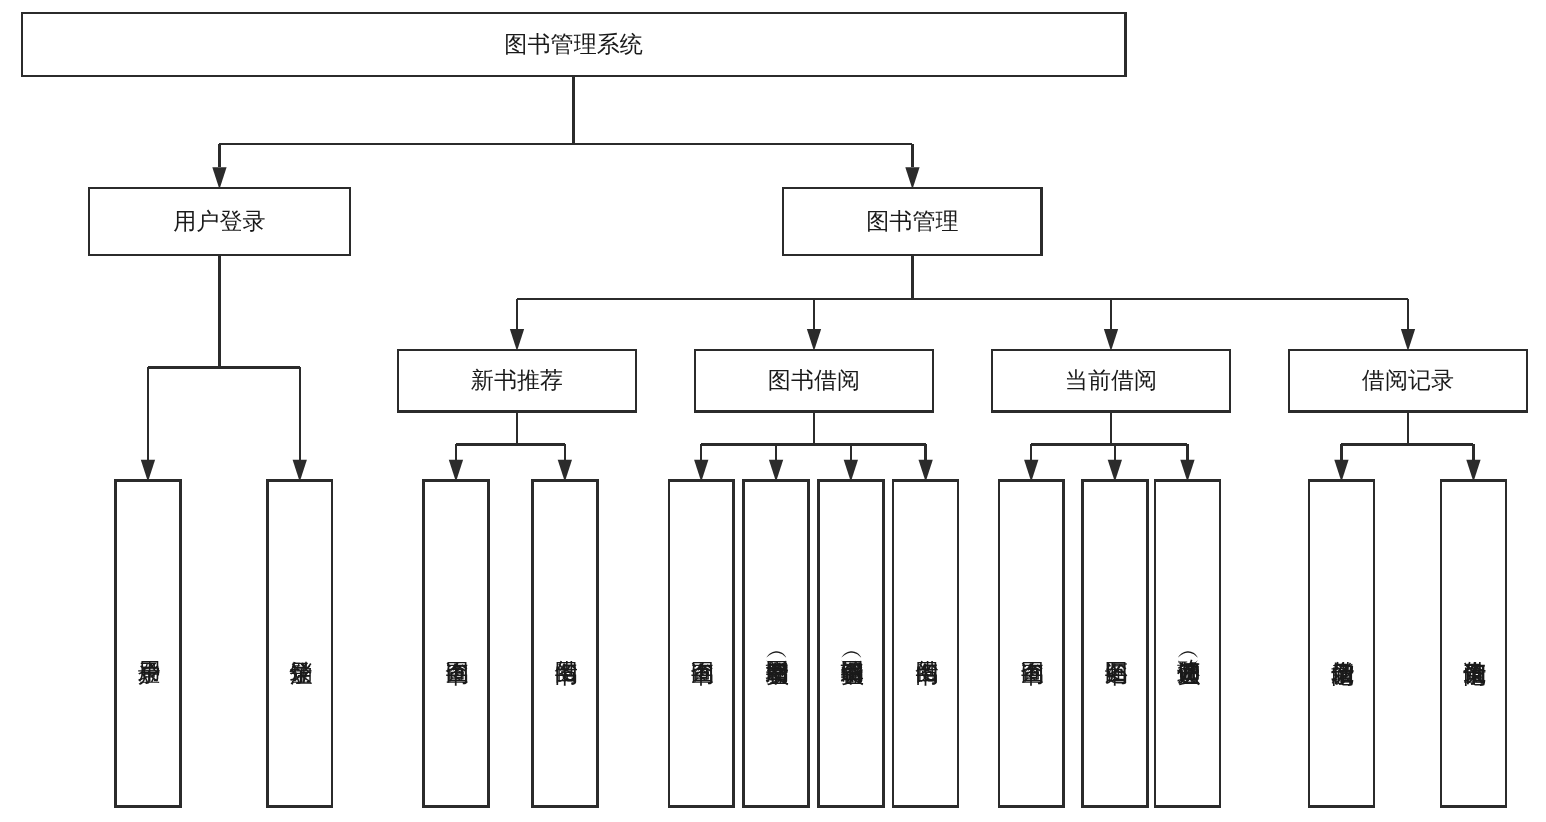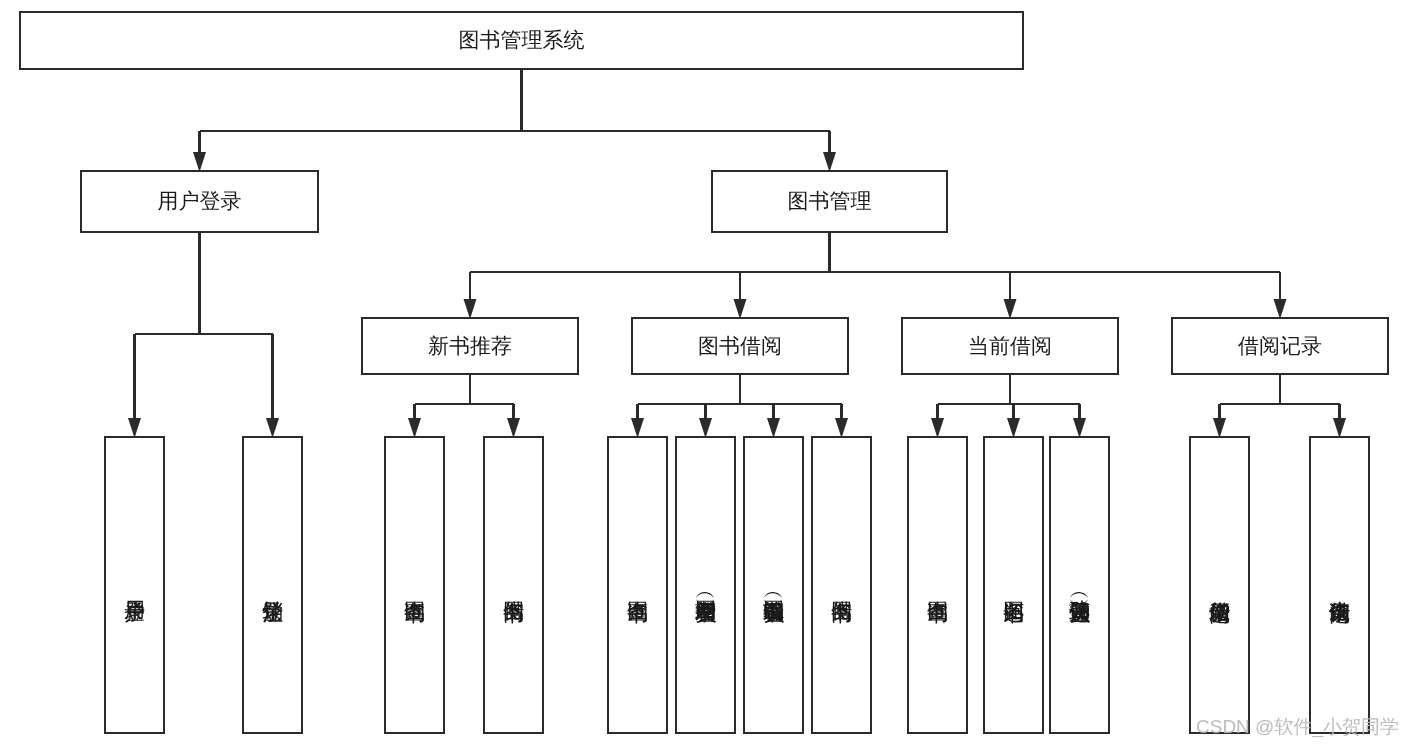--- a/index.html
+++ b/index.html
@@ -188,14 +188,13 @@
       <div class="label-vertical" style="left: 608px; top: 437px; width: 59px; height: 296px;">查询图书</div>
       <div class="label-vertical" style="left: 676px; top: 437px; width: 59px; height: 296px;">新增图书（管理员）</div>
       <div class="label-vertical" style="left: 744px; top: 437px; width: 59px; height: 296px;">编辑图书（管理员）</div>
       <div class="label-vertical" style="left: 812px; top: 437px; width: 59px; height: 296px;">借阅图书</div>
       <div class="label-vertical" style="left: 908px; top: 437px; width: 59px; height: 296px;">查询图书</div>
       <div class="label-vertical" style="left: 984px; top: 437px; width: 59px; height: 296px;">归还图书</div>
       <div class="label-vertical" style="left: 1050px; top: 437px; width: 59px; height: 296px;">确认归还（管理员）</div>
       <div class="label-vertical" style="left: 1190px; top: 437px; width: 59px; height: 296px;">新增借阅记录</div>
       <div class="label-vertical" style="left: 1310px; top: 437px; width: 59px; height: 296px;">查询借阅记录</div>
     </div>
-  <div class="watermark" style="left: 1196px; top: 714px;">CSDN @软件_小贺同学</div>
 </div>
 
 </body></html>

